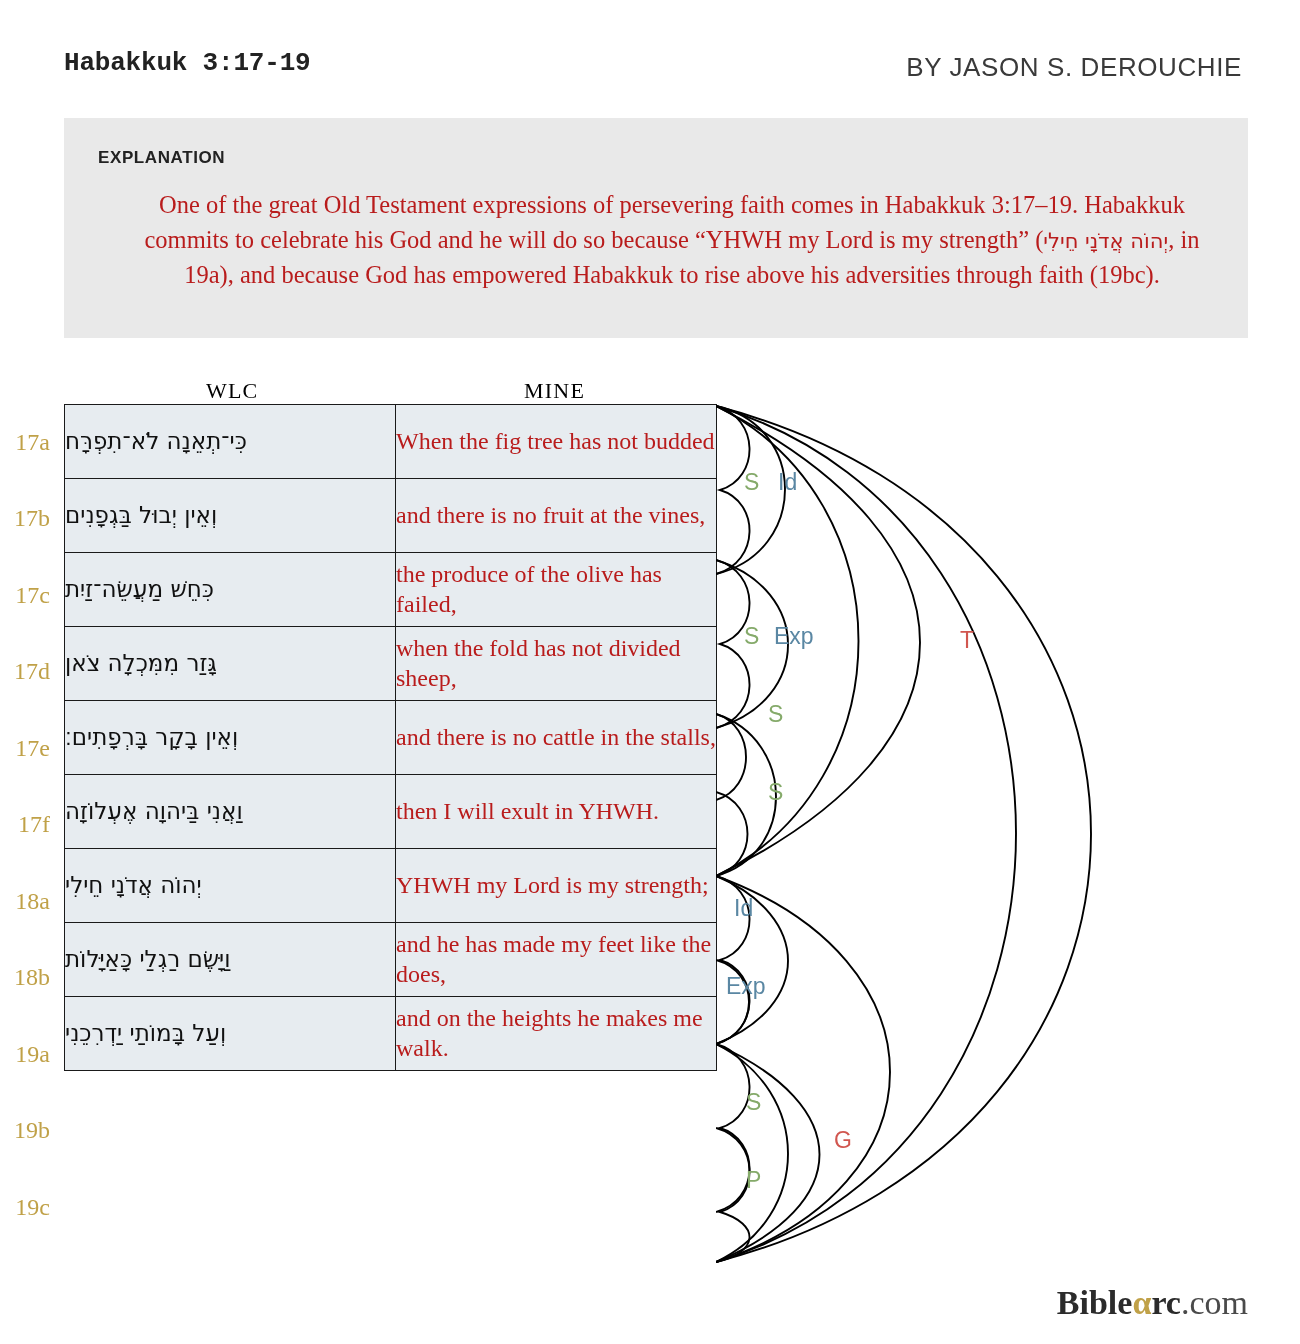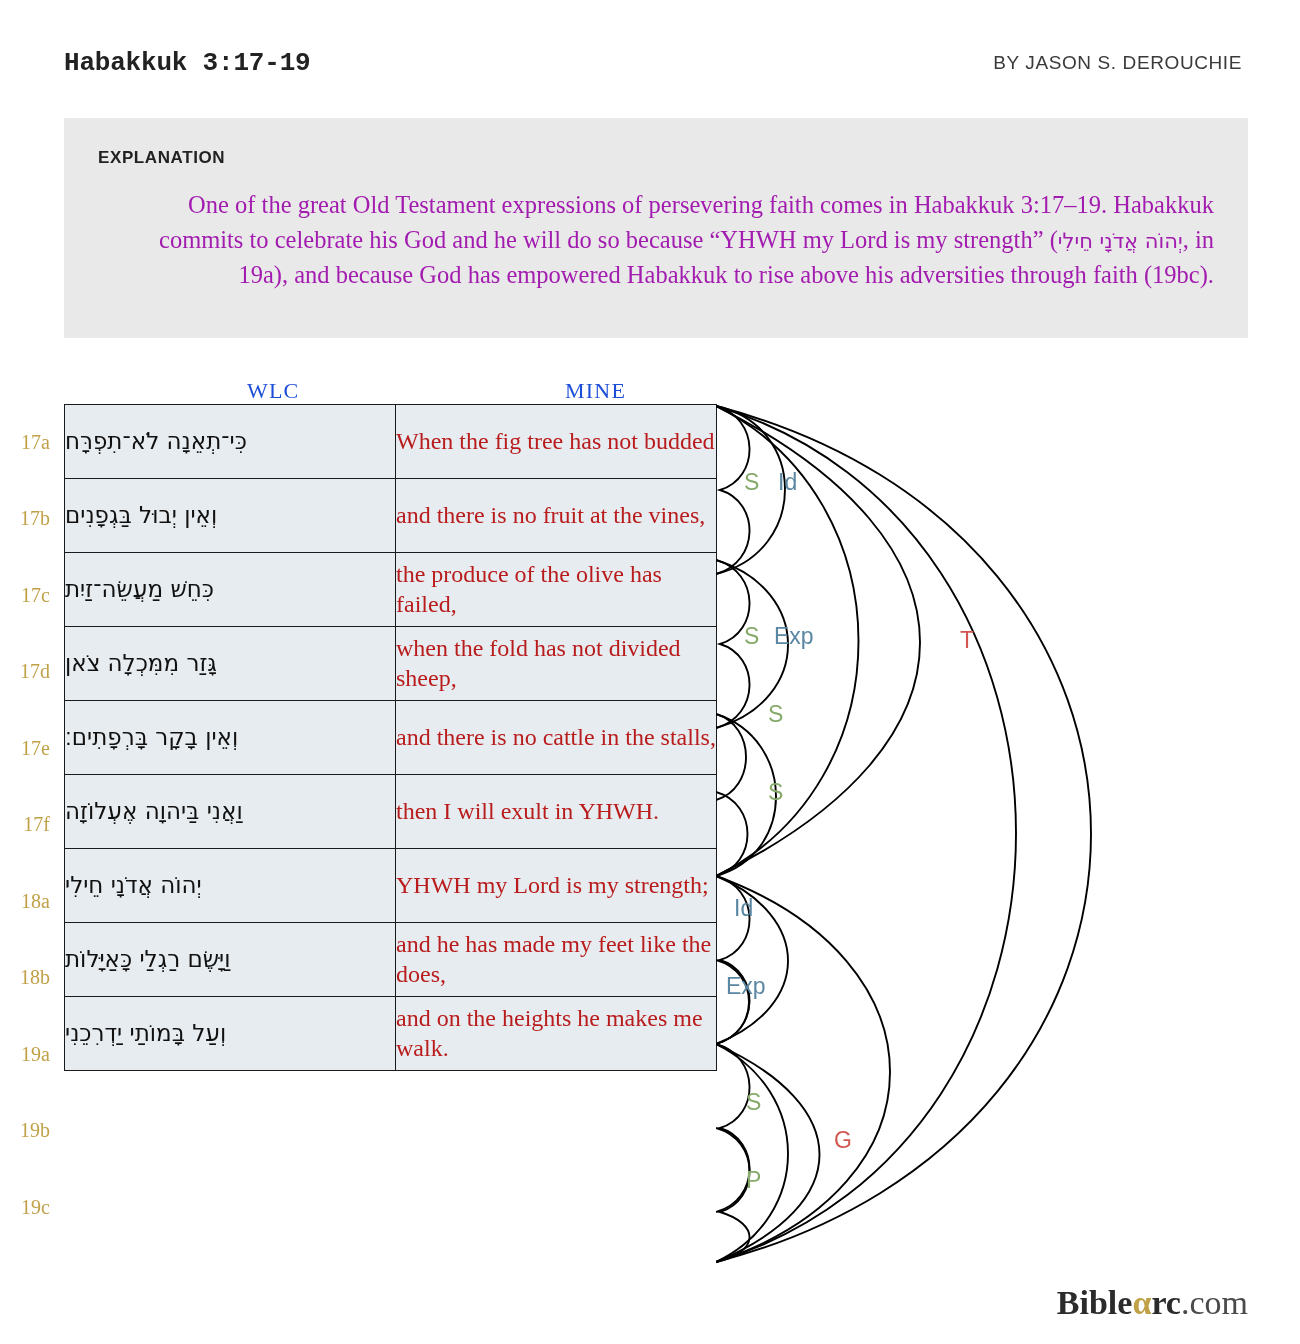--- a/index.html
+++ b/index.html
@@ -24,21 +24,21 @@
     font-weight: bold;
     font-size: 26px;
     color: #222222;
     letter-spacing: -0.2px;
   }
   #byline {
     position: absolute;
     right: 58px;
     top: 52px;
     font-family: "Liberation Sans", sans-serif;
-    font-size: 19px;
+    font-size: 26px;
     color: #3a3a3a;
     letter-spacing: 0.6px;
   }
 
   
   #explanation-panel {
     position: absolute;
     left: 64px;
     top: 118px;
     width: 1184px;
@@ -52,40 +52,39 @@
     font-weight: bold;
     font-size: 17px;
     letter-spacing: 0.6px;
     color: #222222;
     margin-bottom: 20px;
   }
   #explanation-body {
     font-family: "Liberation Serif", serif;
     font-size: 24.5px;
     line-height: 1.42;
-    color: #a21caf;
-    text-align: right;
+    color: #b91c1c;
+    text-align: center;
     margin-left: 32px;
   }
   .heb-inline {
     font-family: "DejaVu Sans", sans-serif;
     font-size: 21px;
     direction: rtl;
     unicode-bidi: isolate;
   }
 
   
   .col-heading {
     position: absolute;
     font-family: "Liberation Serif", serif;
     font-size: 22px;
     letter-spacing: 1.2px;
-    color: #1d4ed8;
+    color: #000000;
     font-weight: normal;
-    margin-left: 41px;
   }
   #col-heading-wlc { left: 206px; top: 378px; }
   #col-heading-mine { left: 524px; top: 378px; }
 
   
   #verse-table {
     position: absolute;
     left: 64px;
     top: 404px;
     width: 652px;
@@ -128,21 +127,21 @@
     width: 62px;
   }
   .verse-label {
     height: 76.5px;
     display: flex;
     align-items: center;
     justify-content: flex-end;
     padding-right: 12px;
     box-sizing: border-box;
     font-family: "Liberation Serif", serif;
-    font-size: 20px;
+    font-size: 24px;
     color: #c0a148;
   }
 
   
   #arc-diagram {
     position: absolute;
     left: 716px;
     top: 404px;
   }
   .arc-path {

